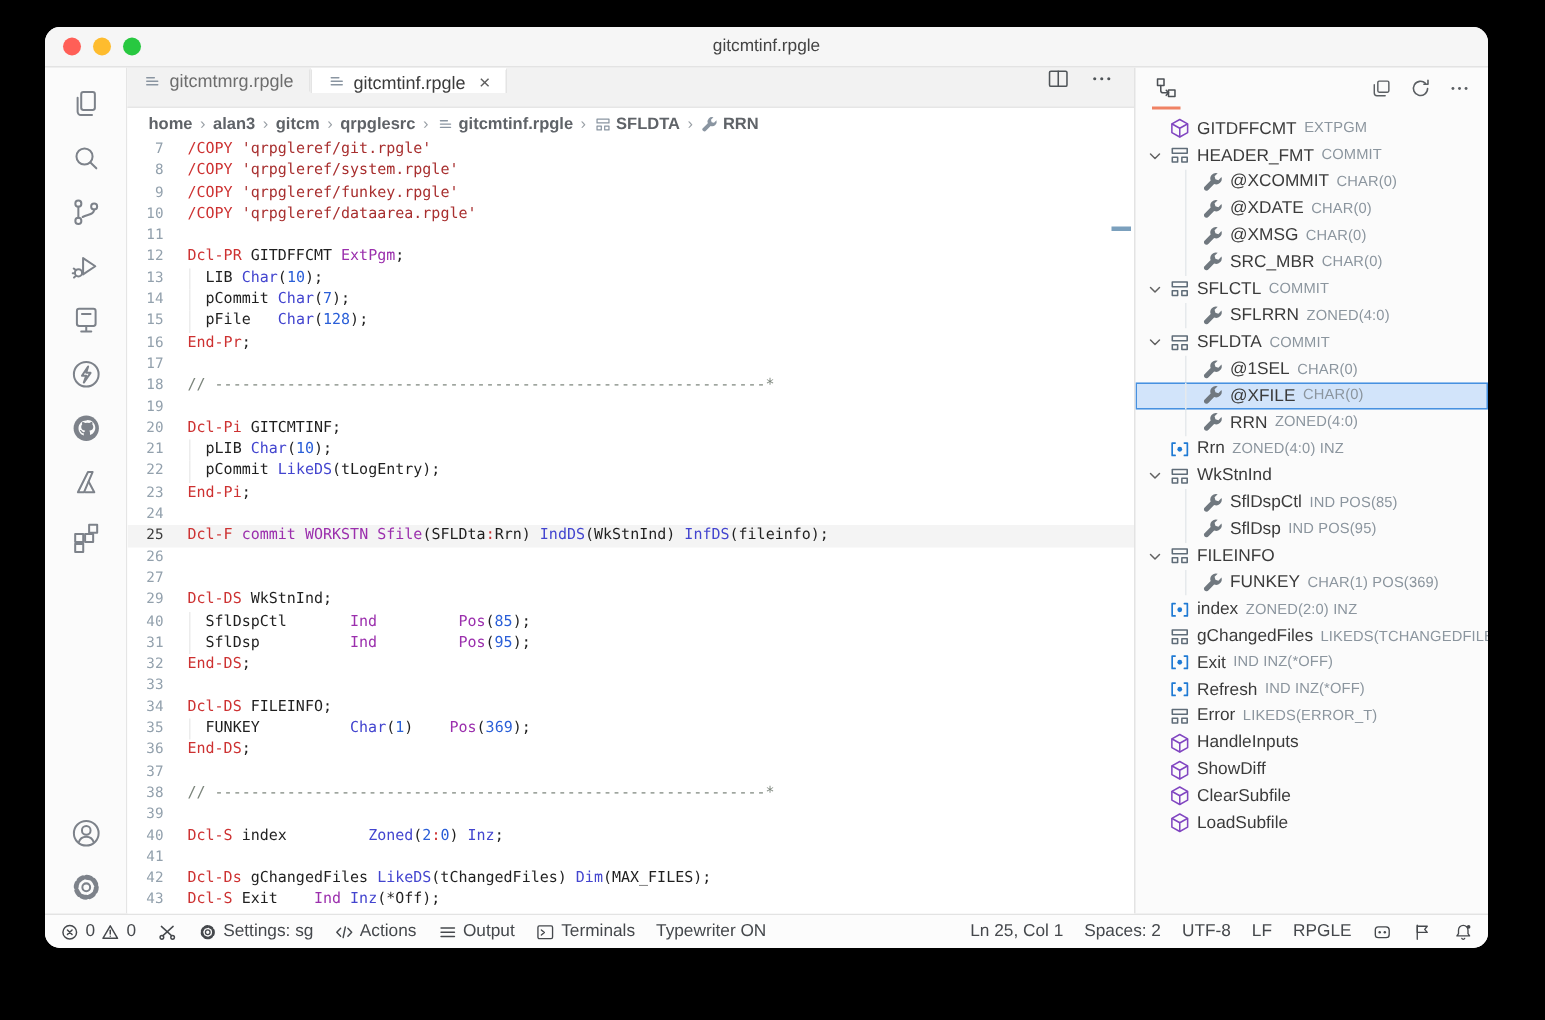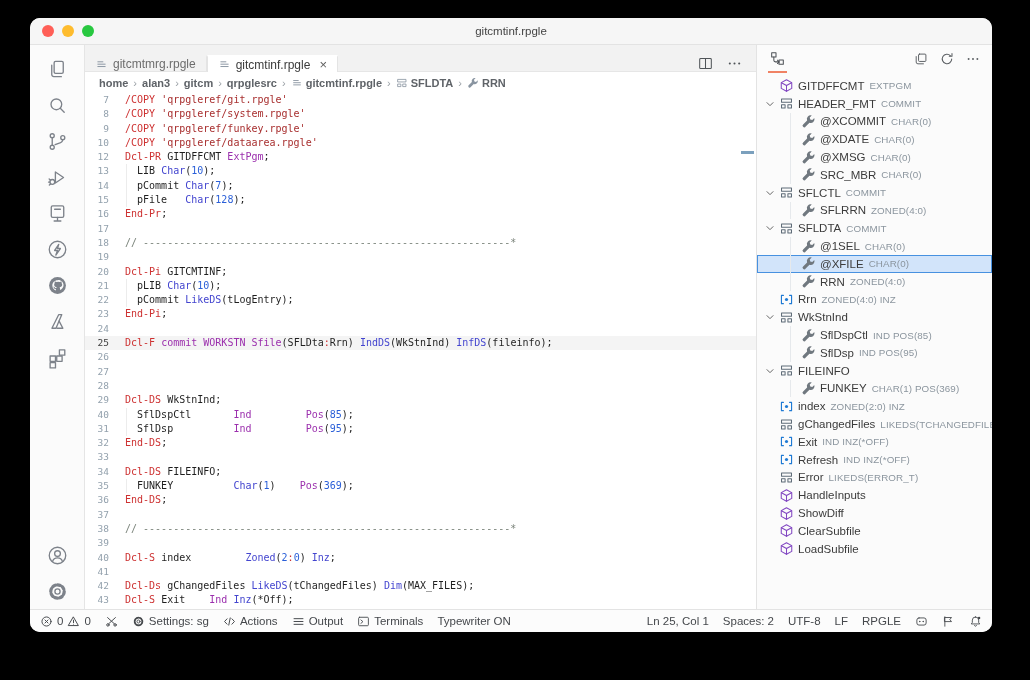--- a/index.html
+++ b/index.html
@@ -13,21 +13,21 @@
   .l-close{background:#ff5f57}.l-min{background:#febc2e}.l-zoom{background:#28c840}
   .wtitle{position:absolute;left:0;right:0;top:0;height:26px;line-height:26px;text-align:center;font-size:11.5px;color:#444;}
   
   .main{display:flex;flex:1;min-height:0;}
   .activitybar{width:55px;flex:none;background:#fbfbfb;border-right:1px solid #e5e5e5;display:flex;flex-direction:column;align-items:center;padding-top:6px;box-sizing:border-box;}
   .ab-item{width:44px;height:36px;display:flex;align-items:center;justify-content:center;color:#7d828a;cursor:pointer;}
   .ab-item svg{width:23px;height:23px;}
   .ab-spacer{flex:1}
   .editor-col{flex:1;min-width:0;display:flex;flex-direction:column;background:#fff;}
   
-  .tabbar{height:26px;flex:none;background:#f2f2f2;border-bottom:1px solid #e6e6e6;display:flex;align-items:flex-end;}
+  .tabbar{height:26px;flex:none;background:#f2f2f2;border-bottom:1px solid #e6e6e6;display:flex;align-items:flex-start;}
   .tabs{display:flex;}
   .tab{display:flex;align-items:center;padding:0 10px;font-size:12px;color:#6d6d6d;background:#f2f2f2;border-right:1px solid #e4e4e4;border-top:2px solid transparent;box-sizing:border-box;cursor:pointer;white-space:nowrap;}
   .tab.active{background:#fff;color:#3b3b3b;border-right:1px solid #e4e4e4;border-left:1px solid #e4e4e4;margin-bottom:-1px;}
   .tab .ficon{color:#8a95a1;margin-right:5px;display:inline-flex;}
   .tab .ficon svg{width:13px;height:13px;}
   .tab .close{margin-left:9px;color:#5f5f5f;font-size:13px;line-height:1;}
   .editor-actions{margin-left:auto;display:flex;align-items:center;gap:14px;padding-right:14px;color:#4f5458;}
   .editor-actions svg{width:15px;height:15px;}
   
   .breadcrumb{height:21px;flex:none;background:#fff;display:flex;align-items:center;padding-left:14px;font-size:11px;color:#5f6368;white-space:nowrap;}
@@ -279,20 +279,22 @@
         <div class="code" id="code">
             <div class="cl  ">
     <span class="ln">7</span><span class="lc"><span class="tk-k">/COPY</span><span class="tk-d"> </span><span class="tk-s">'qrpgleref/git.rpgle'</span></span></div>
             <div class="cl  ">
     <span class="ln">8</span><span class="lc"><span class="tk-k">/COPY</span><span class="tk-d"> </span><span class="tk-s">'qrpgleref/system.rpgle'</span></span></div>
             <div class="cl  ">
     <span class="ln">9</span><span class="lc"><span class="tk-k">/COPY</span><span class="tk-d"> </span><span class="tk-s">'qrpgleref/funkey.rpgle'</span></span></div>
             <div class="cl  ">
     <span class="ln">10</span><span class="lc"><span class="tk-k">/COPY</span><span class="tk-d"> </span><span class="tk-s">'qrpgleref/dataarea.rpgle'</span></span></div>
             <div class="cl  ">
+    <span class="ln">11</span><span class="lc"></span></div>
+            <div class="cl  ">
     <span class="ln">12</span><span class="lc"><span class="tk-k">Dcl-PR</span><span class="tk-d"> GITDFFCMT </span><span class="tk-p">ExtPgm</span><span class="tk-d">;</span></span></div>
             <div class="cl  g">
     <span class="ln">13</span><span class="lc"><span class="tk-d">  LIB </span><span class="tk-t">Char</span><span class="tk-d">(</span><span class="tk-n">10</span><span class="tk-d">);</span></span></div>
             <div class="cl  g">
     <span class="ln">14</span><span class="lc"><span class="tk-d">  pCommit </span><span class="tk-t">Char</span><span class="tk-d">(</span><span class="tk-n">7</span><span class="tk-d">);</span></span></div>
             <div class="cl  g">
     <span class="ln">15</span><span class="lc"><span class="tk-d">  pFile   </span><span class="tk-t">Char</span><span class="tk-d">(</span><span class="tk-n">128</span><span class="tk-d">);</span></span></div>
             <div class="cl  ">
     <span class="ln">16</span><span class="lc"><span class="tk-k">End-Pr</span><span class="tk-d">;</span></span></div>
             <div class="cl  ">
@@ -310,22 +312,20 @@
             <div class="cl  ">
     <span class="ln">23</span><span class="lc"><span class="tk-k">End-Pi</span><span class="tk-d">;</span></span></div>
             <div class="cl  ">
     <span class="ln">24</span><span class="lc"></span></div>
             <div class="cl cur ">
     <span class="ln">25</span><span class="lc"><span class="tk-k">Dcl-F</span><span class="tk-d"> </span><span class="tk-p">commit</span><span class="tk-d"> </span><span class="tk-p">WORKSTN</span><span class="tk-d"> </span><span class="tk-p">Sfile</span><span class="tk-d">(SFLDta</span><span class="tk-k">:</span><span class="tk-d">Rrn) </span><span class="tk-t">IndDS</span><span class="tk-d">(WkStnInd) </span><span class="tk-t">InfDS</span><span class="tk-d">(fileinfo);</span></span></div>
             <div class="cl  ">
     <span class="ln">26</span><span class="lc"></span></div>
             <div class="cl  ">
     <span class="ln">27</span></div>
-            <div class="cl  ">
-    <span class="ln">28</span><span class="lc"></span></div>
             <div class="cl  ">
     <span class="ln">29</span><span class="lc"><span class="tk-k">Dcl-DS</span><span class="tk-d"> WkStnInd;</span></span></div>
             <div class="cl  g">
     <span class="ln">40</span><span class="lc"><span class="tk-d">  SflDspCtl       </span><span class="tk-p">Ind</span><span class="tk-d">         </span><span class="tk-p">Pos</span><span class="tk-d">(</span><span class="tk-n">85</span><span class="tk-d">);</span></span></div>
             <div class="cl  g">
     <span class="ln">31</span><span class="lc"><span class="tk-d">  SflDsp          </span><span class="tk-p">Ind</span><span class="tk-d">         </span><span class="tk-p">Pos</span><span class="tk-d">(</span><span class="tk-n">95</span><span class="tk-d">);</span></span></div>
             <div class="cl  ">
     <span class="ln">32</span><span class="lc"><span class="tk-k">End-DS</span><span class="tk-d">;</span></span></div>
             <div class="cl  ">
     <span class="ln">33</span><span class="lc"></span></div>

